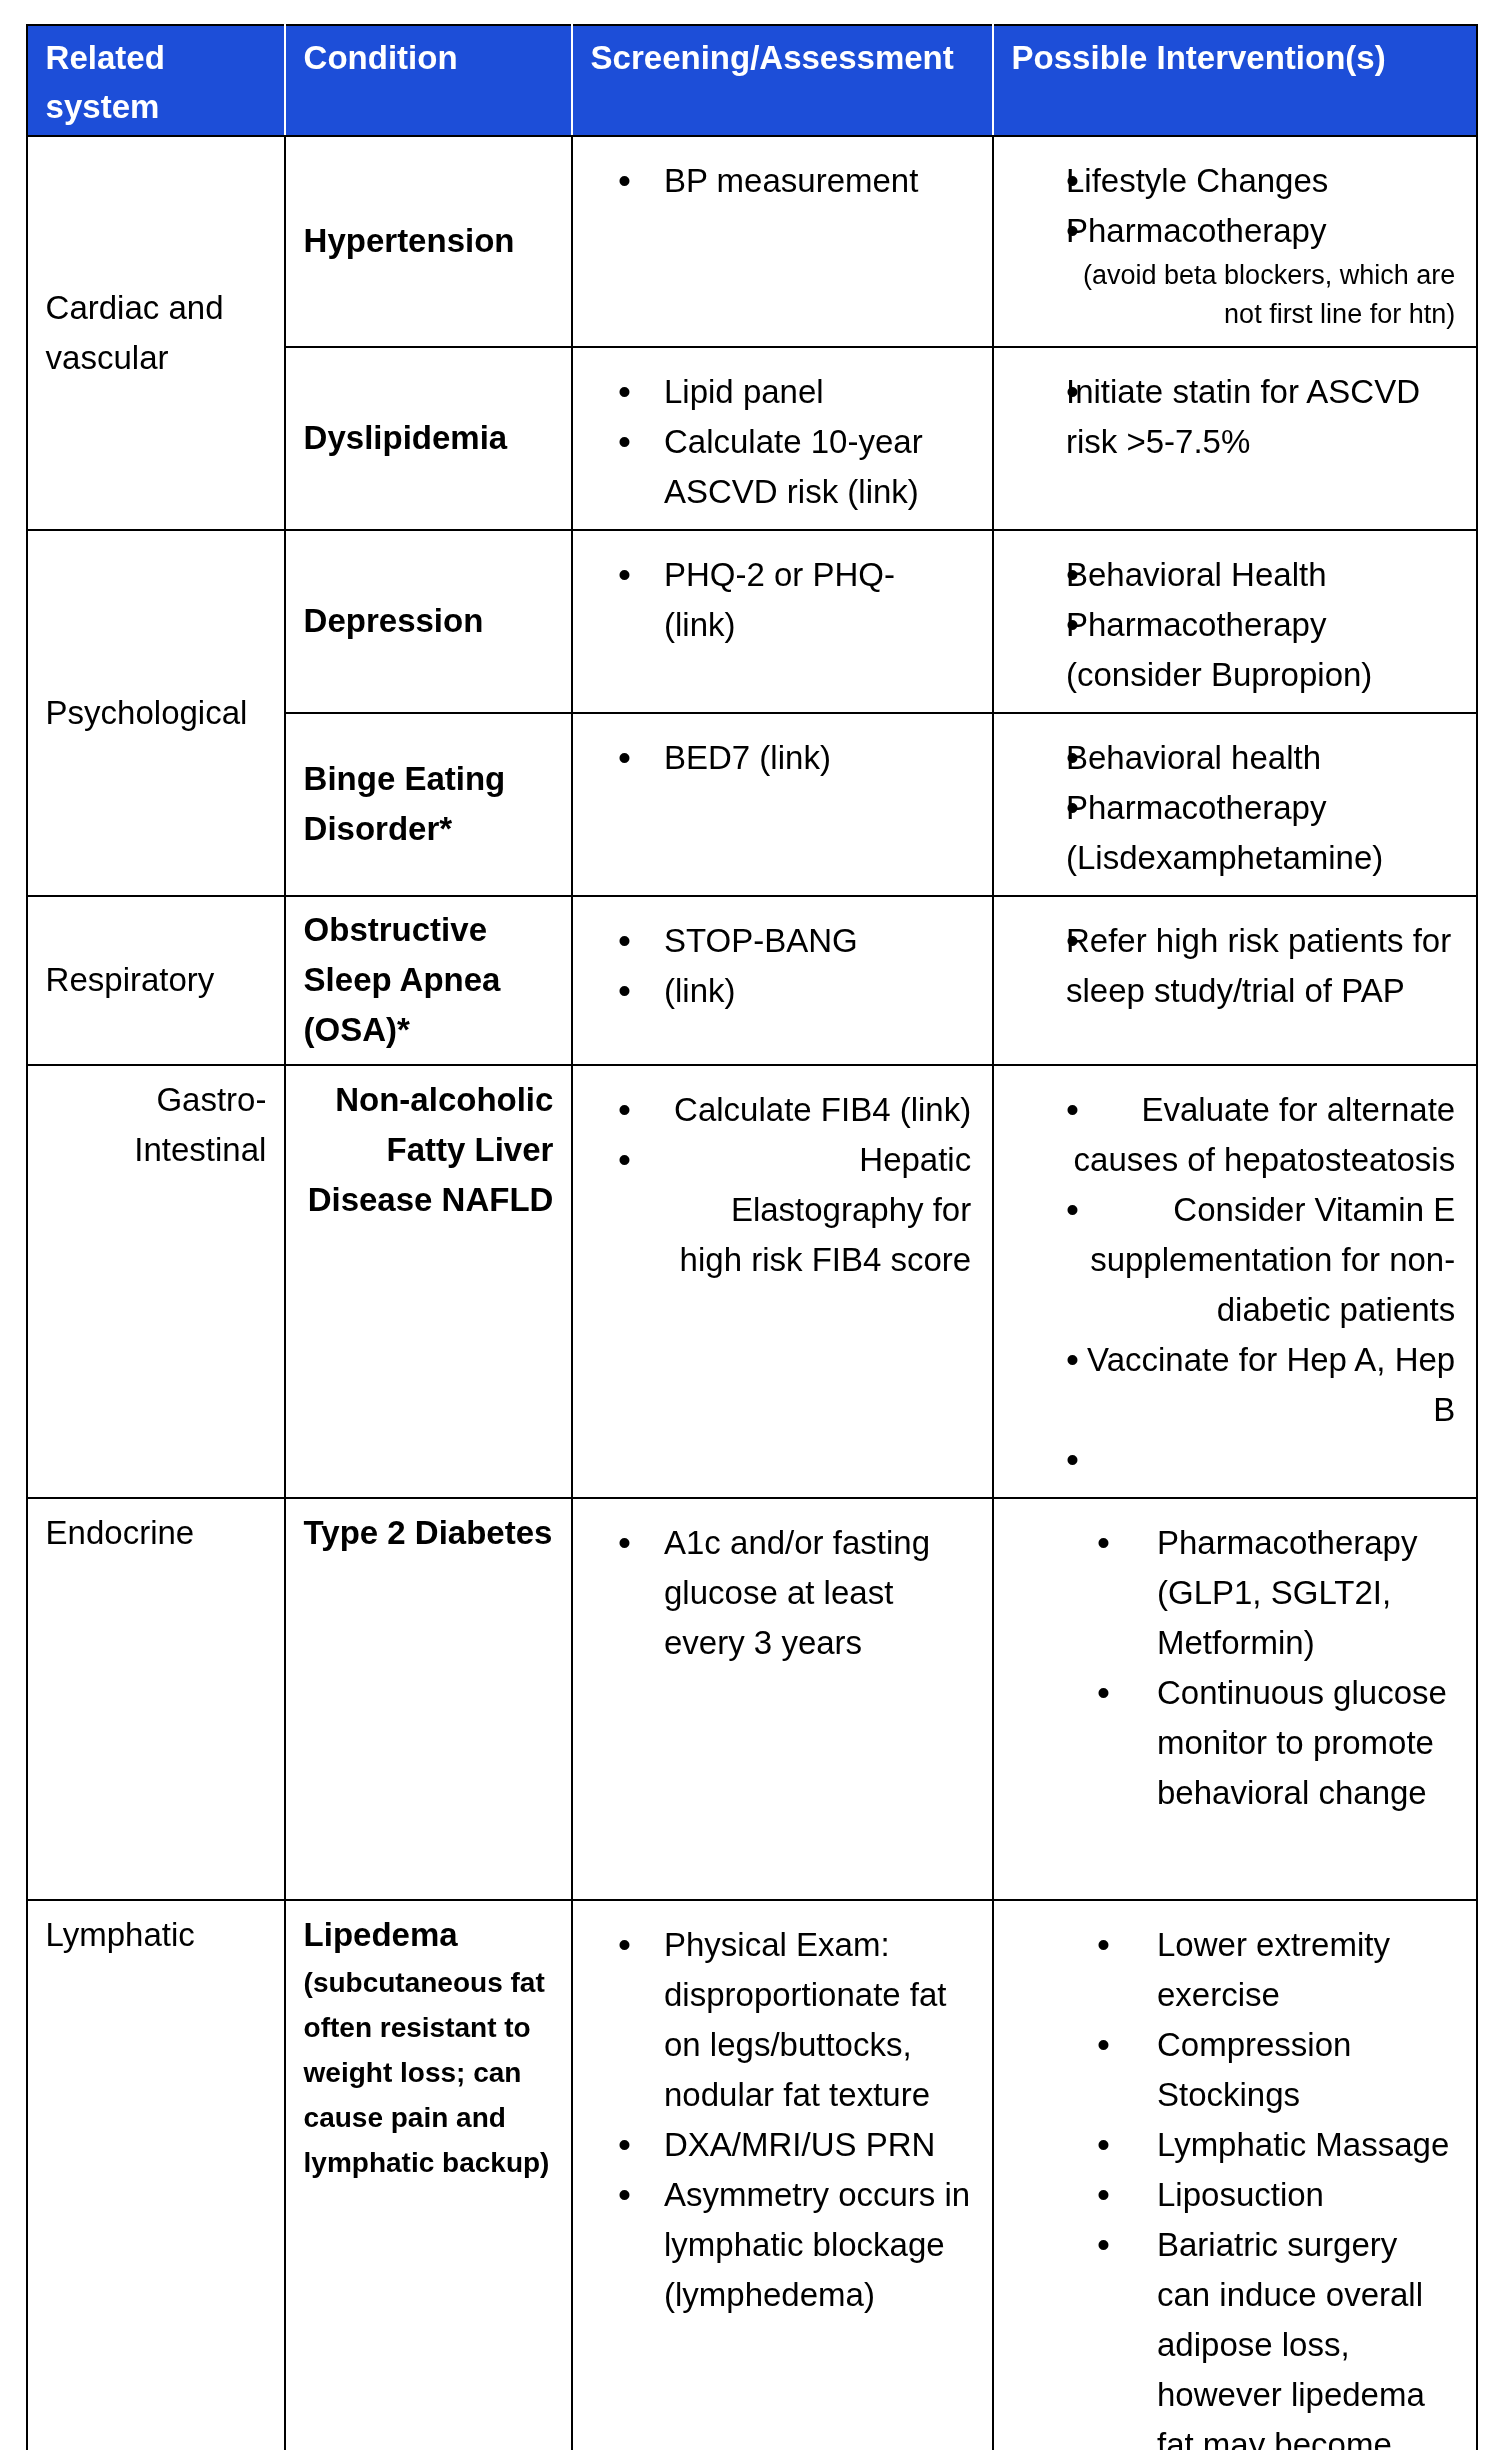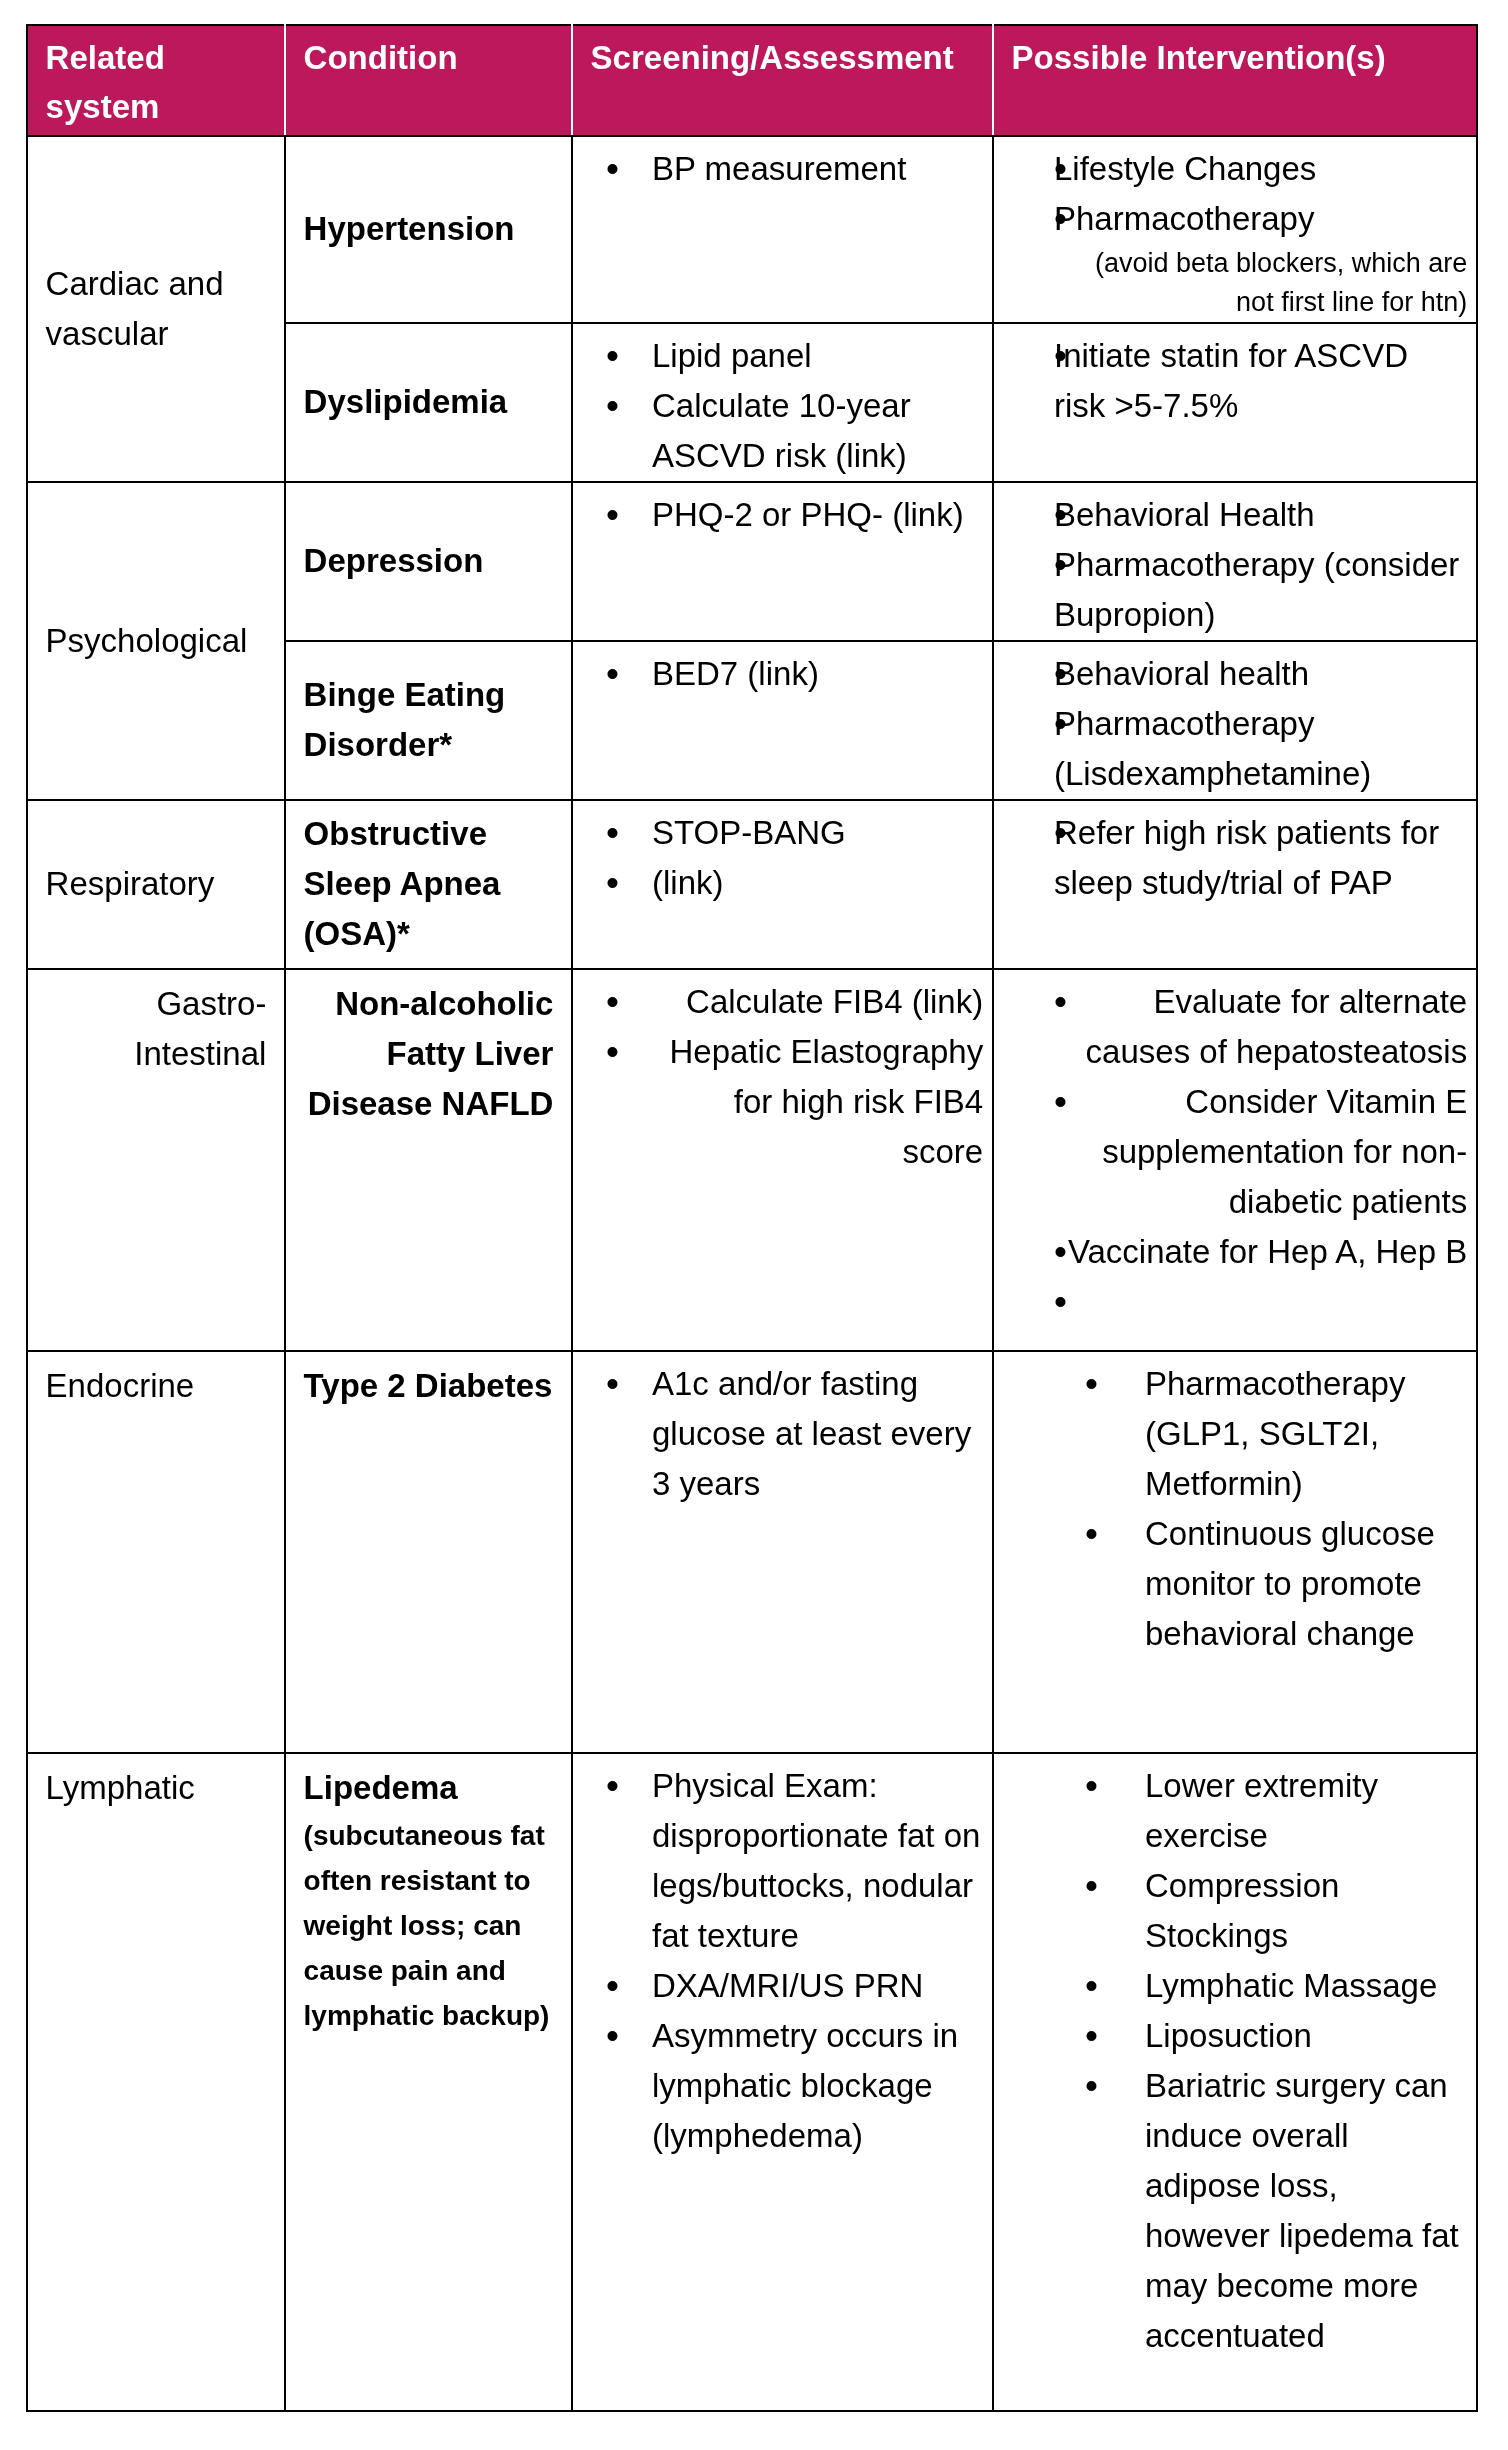--- a/index.html
+++ b/index.html
@@ -8,33 +8,33 @@
   table.grid {
     position: absolute; left: 26px; top: 24px;
     width: 1450px; border-collapse: collapse; table-layout: fixed;
   }
   table.grid col.c1 { width: 258px; }
   table.grid col.c2 { width: 287px; }
   table.grid col.c3 { width: 421px; }
   table.grid col.c4 { width: 484px; }
   th, td { border: 2.6px solid #000; vertical-align: top; padding: 0; }
   thead th {
-    background: #be185d; color: #fff; text-align: left; font-weight: bold;
+    background: #1d4ed8; color: #fff; text-align: left; font-weight: bold;
     font-size: 33px; line-height: 49px; padding: 7px 17.6px 3.5px 17.6px; height: 91px;
     border-left: 2.6px solid #fff; border-right: 2.6px solid #fff; border-top: 2.6px solid #000;
   }
   thead th:first-child { border-left: 2.6px solid #000; }
   thead th:last-child { border-right: 2.6px solid #000; }
   td { font-size: 33px; line-height: 50px; }
   td.system { padding: 8.8px 17.6px; }
   td.system.middle { vertical-align: middle; }
   td.cond { padding: 8.8px 17.6px; font-weight: bold; }
   td.cond.middle { vertical-align: middle; }
   .cond-note { font-weight: bold; font-size: 28px; line-height: 45px; display: block; }
-  ul.bl { list-style: none; margin: 0; padding: 7px 8.8px 0 0; }
+  ul.bl { list-style: none; margin: 12px; padding: 7px 8.8px 0 0; }
   ul.bl li { position: relative; }
   td.screen ul.bl li { padding-left: 79px; }
   td.screen ul.bl li::before { content: "\2022"; position: absolute; left: 33px; top: 0; font-size: 37px; }
   td.interv ul.bl li { padding-left: 60px; }
   td.interv ul.bl li::before { content: "\2022"; position: absolute; left: 60px; top: 0; font-size: 37px; }
   td.interv.wide ul.bl li { padding-left: 151px; }
   td.interv.wide ul.bl li::before { left: 91px; }
   .note { display: block; font-size: 27px; line-height: 39px; text-align: right; }
   .empty-bullet { height: 50px; }
 </style>

